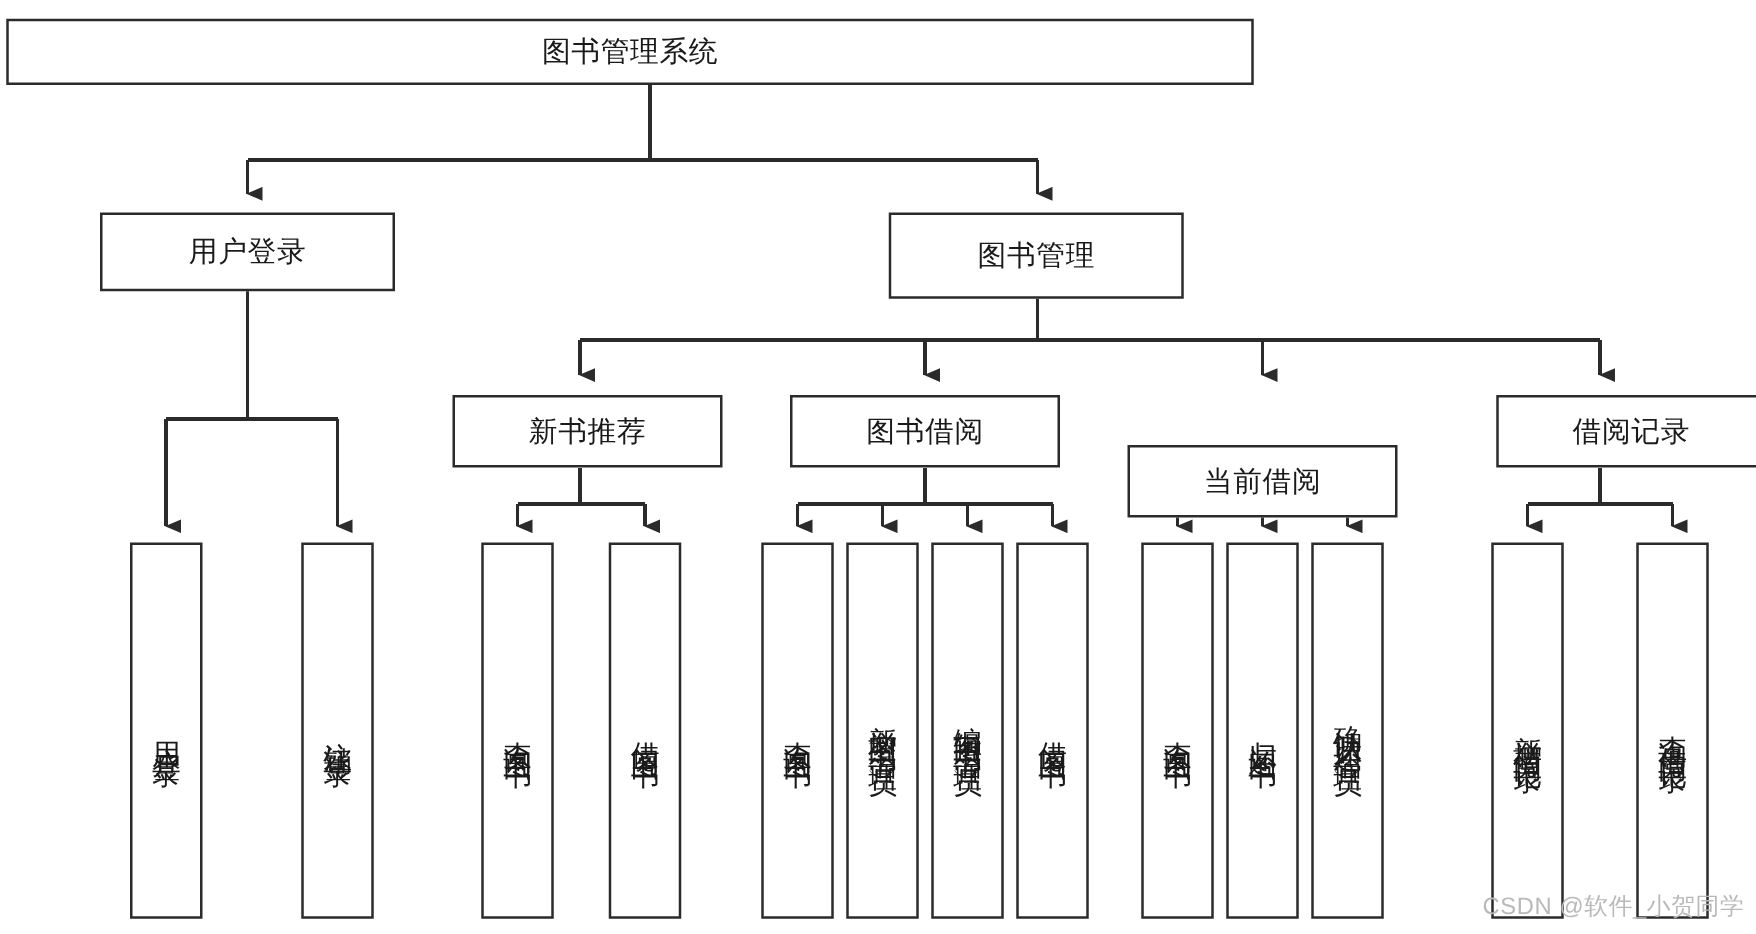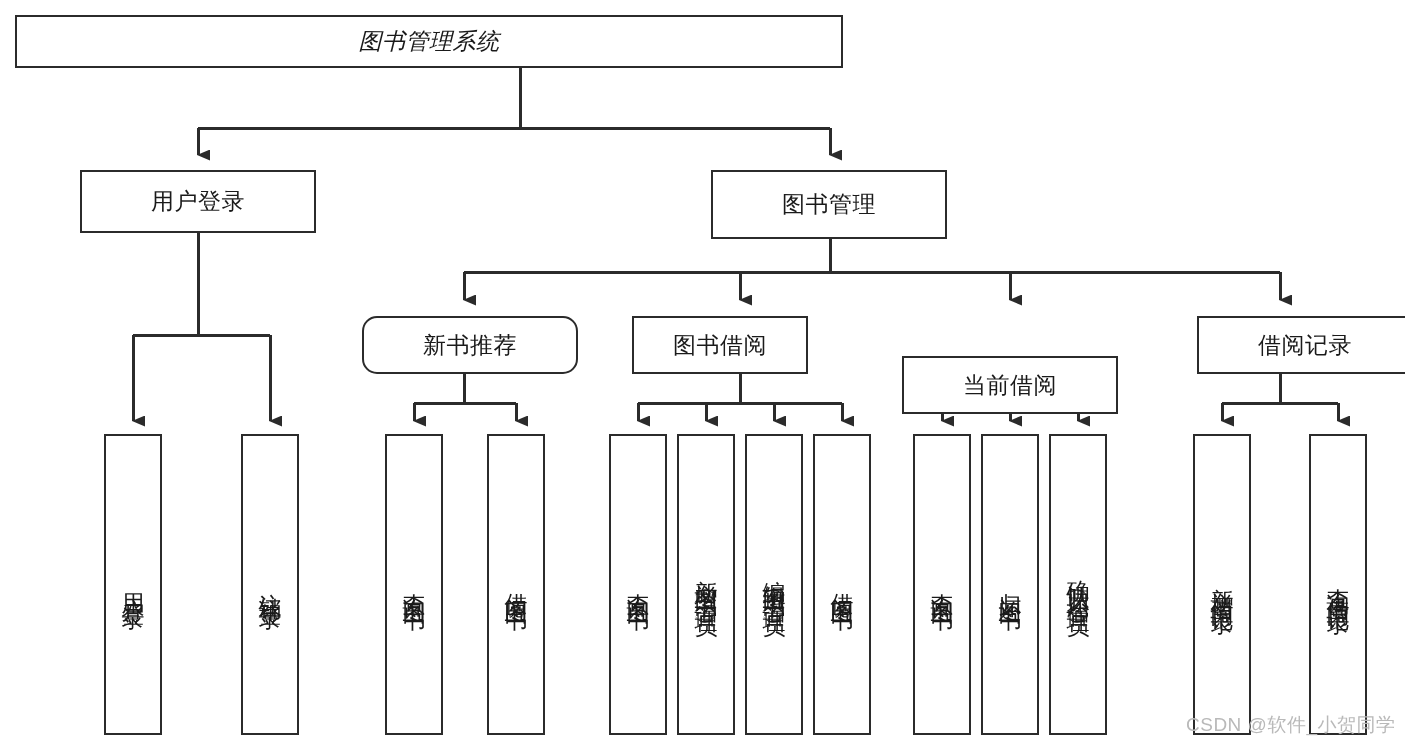--- a/index.html
+++ b/index.html
@@ -113,37 +113,37 @@
       <line x1="1010" y1="403" x2="1010" y2="421" marker-end="url(#arrowhead)"></line>
       <line x1="1078" y1="403" x2="1078" y2="421" marker-end="url(#arrowhead)"></line>
 
       <line x1="1280" y1="374" x2="1280" y2="403"></line>
       <line x1="1222" y1="403" x2="1338" y2="403"></line>
       <line x1="1222" y1="403" x2="1222" y2="421" marker-end="url(#arrowhead)"></line>
       <line x1="1338" y1="403" x2="1338" y2="421" marker-end="url(#arrowhead)"></line>
     </g>
   </svg>
 
-  <div class="node-box" style="left:15px; top:15px; width:828px; height:53px;font-style:italic;">
+  <div class="node-box" style="left:5px; top:15px; width:998px; height:53px;">
     <span class="node-label-h">图书管理系统</span>
   </div>
 
   <div class="node-box" style="left:80px; top:170px; width:236px; height:63px;">
     <span class="node-label-h">用户登录</span>
   </div>
 
   <div class="node-box" style="left:711px; top:170px; width:236px; height:69px;">
     <span class="node-label-h">图书管理</span>
   </div>
 
-  <div class="node-box" style="left:362px; top:316px; width:216px; height:58px;border-radius:15px;">
+  <div class="node-box" style="left:362px; top:316px; width:216px; height:58px;">
     <span class="node-label-h">新书推荐</span>
   </div>
 
-  <div class="node-box" style="left:632px; top:316px; width:176px; height:58px;">
+  <div class="node-box" style="left:632px; top:316px; width:216px; height:58px;">
     <span class="node-label-h">图书借阅</span>
   </div>
 
   <div class="node-box" style="left:902px; top:316px; width:216px; height:58px;margin-top:40px;">
     <span class="node-label-h">当前借阅</span>
   </div>
 
   <div class="node-box" style="left:1172px; top:316px; width:216px; height:58px;margin-left:25px;">
     <span class="node-label-h">借阅记录</span>
   </div>

